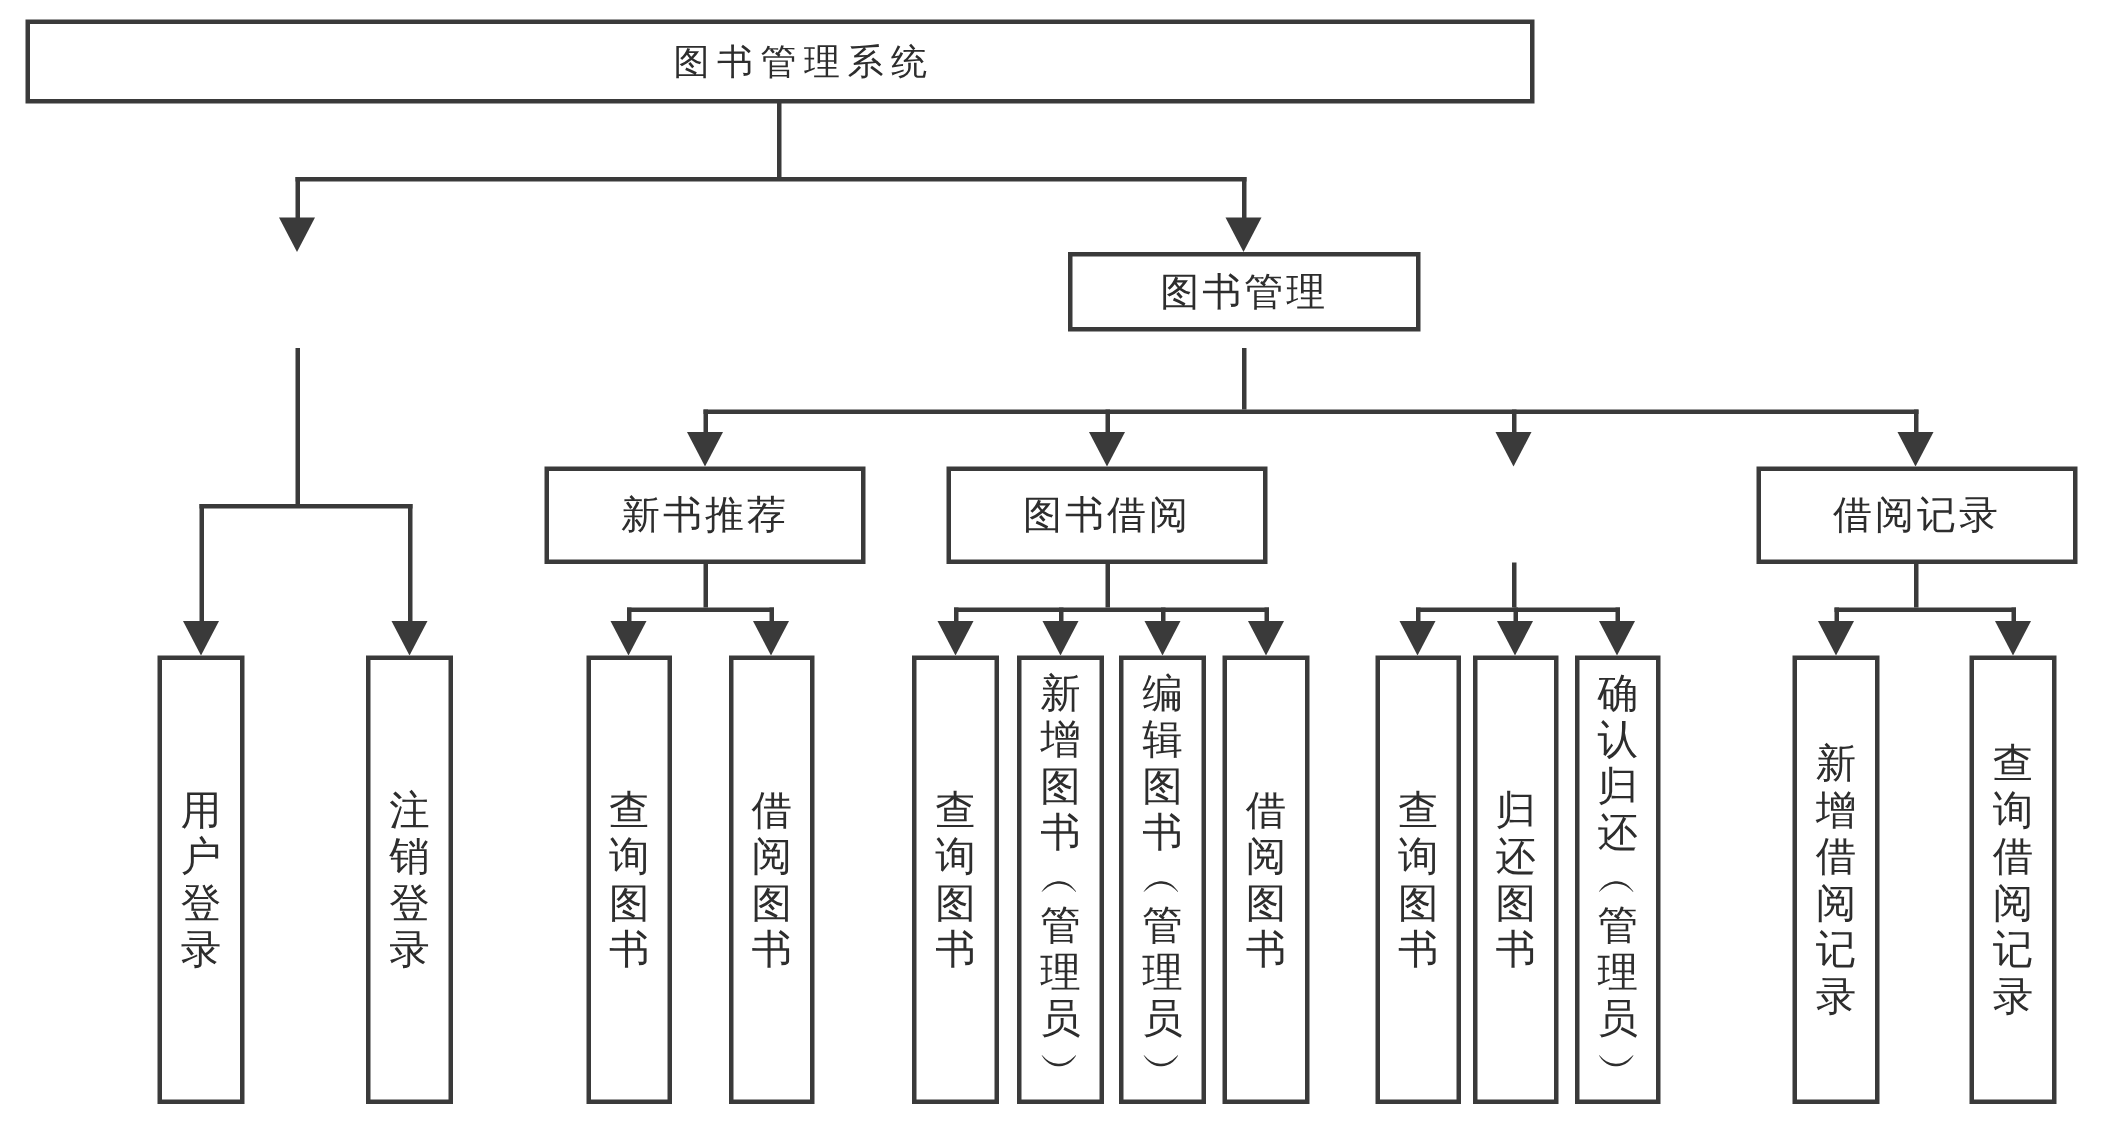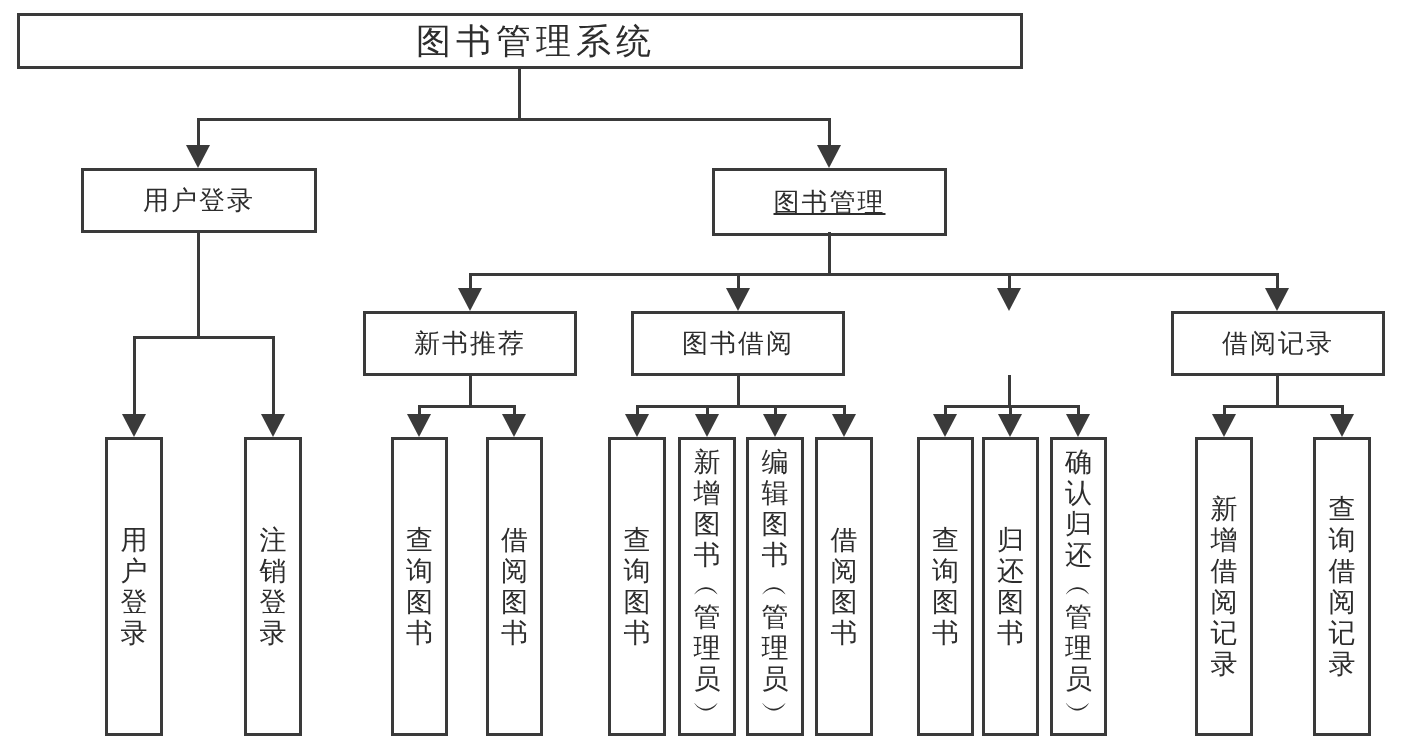--- a/index.html
+++ b/index.html
@@ -5,21 +5,21 @@
   html,body{margin:0;padding:0;background:#ffffff;}
   #canvas{
     position:relative;width:1405px;height:747px;background:#ffffff;overflow:hidden;
     font-family:"Liberation Sans",sans-serif;color:#2d2d2d;
   }
   .box{
     position:absolute;background:#ffffff;border:3px solid #3a3a3a;box-sizing:border-box;
     display:flex;align-items:center;justify-content:center;
   }
   .hbox{font-size:26px;letter-spacing:2px;white-space:nowrap;}
-  .rootbox{font-size:35px;letter-spacing:5px;padding-left:32px;}
+  .rootbox{font-size:24px;letter-spacing:5px;padding-left:32px;}
   .vbox{font-size:27px;}
   .vtext{display:flex;flex-direction:column;align-items:center;line-height:31px;}
   .line{position:absolute;background:#3a3a3a;}
   .ah{
     position:absolute;width:0;height:0;
     border-left:12px solid transparent;border-right:12px solid transparent;
     border-top:23px solid #3a3a3a;
   }
   .watermark{
     position:absolute;right:12px;top:712px;font-size:19px;letter-spacing:1px;
@@ -35,24 +35,21 @@
     <span>图书管理系统</span>
   </div>
 
   <div class="line" style="left:518px;top:68px;width:3px;height:50px;"></div>
   <div class="line" style="left:197px;top:118px;width:634px;height:3px;"></div>
   <div class="line" style="left:197px;top:118px;width:3px;height:30px;"></div>
   <div class="ah" style="left:186px;top:145px;"></div>
   <div class="line" style="left:828px;top:118px;width:3px;height:30px;"></div>
   <div class="ah" style="left:817px;top:145px;"></div>
 
-  <div class="box hbox" style="left:81px;top:168px;width:236px;height:65px;">
-    <span>用户登录</span>
-  </div>
-  <div class="box hbox" style="left:712px;top:168px;width:235px;height:68px;text-decoration:underline;">
+  <div class="box hbox" style="left:712px;top:168px;width:235px;height:53px;">
     <span>图书管理</span>
   </div>
 
   <div class="line" style="left:197px;top:232px;width:3px;height:104px;"></div>
   <div class="line" style="left:133px;top:336px;width:142px;height:3px;"></div>
   <div class="line" style="left:133px;top:336px;width:3px;height:80px;"></div>
   <div class="ah" style="left:122px;top:414px;"></div>
   <div class="line" style="left:272px;top:336px;width:3px;height:80px;"></div>
   <div class="ah" style="left:261px;top:414px;"></div>
 

